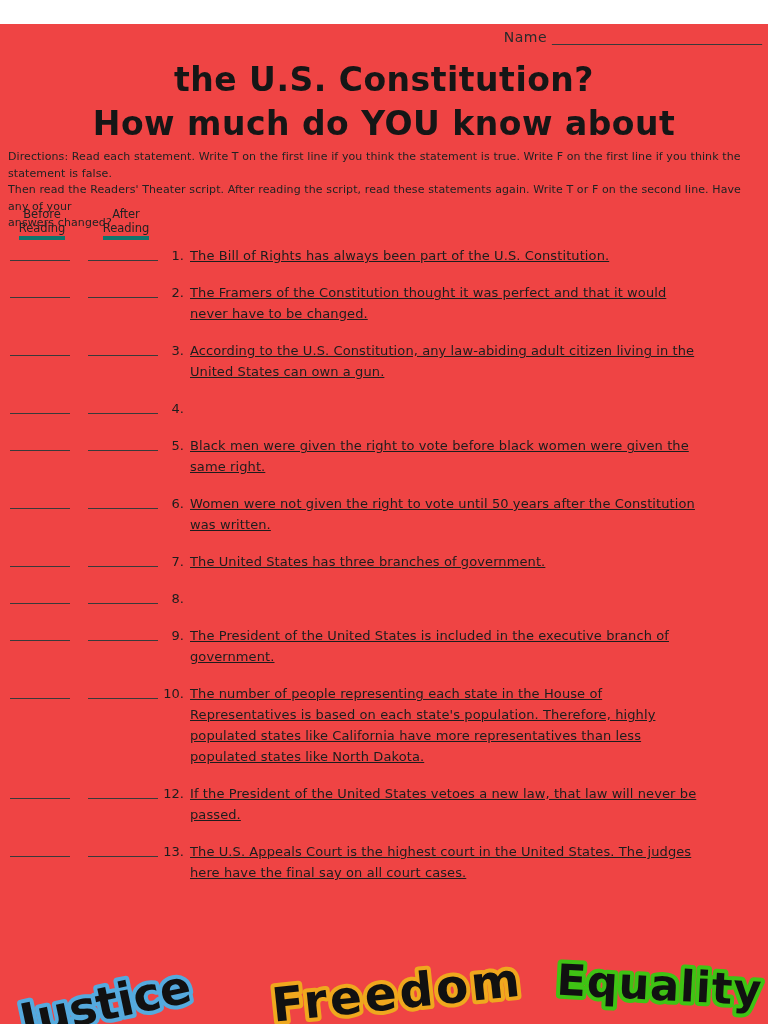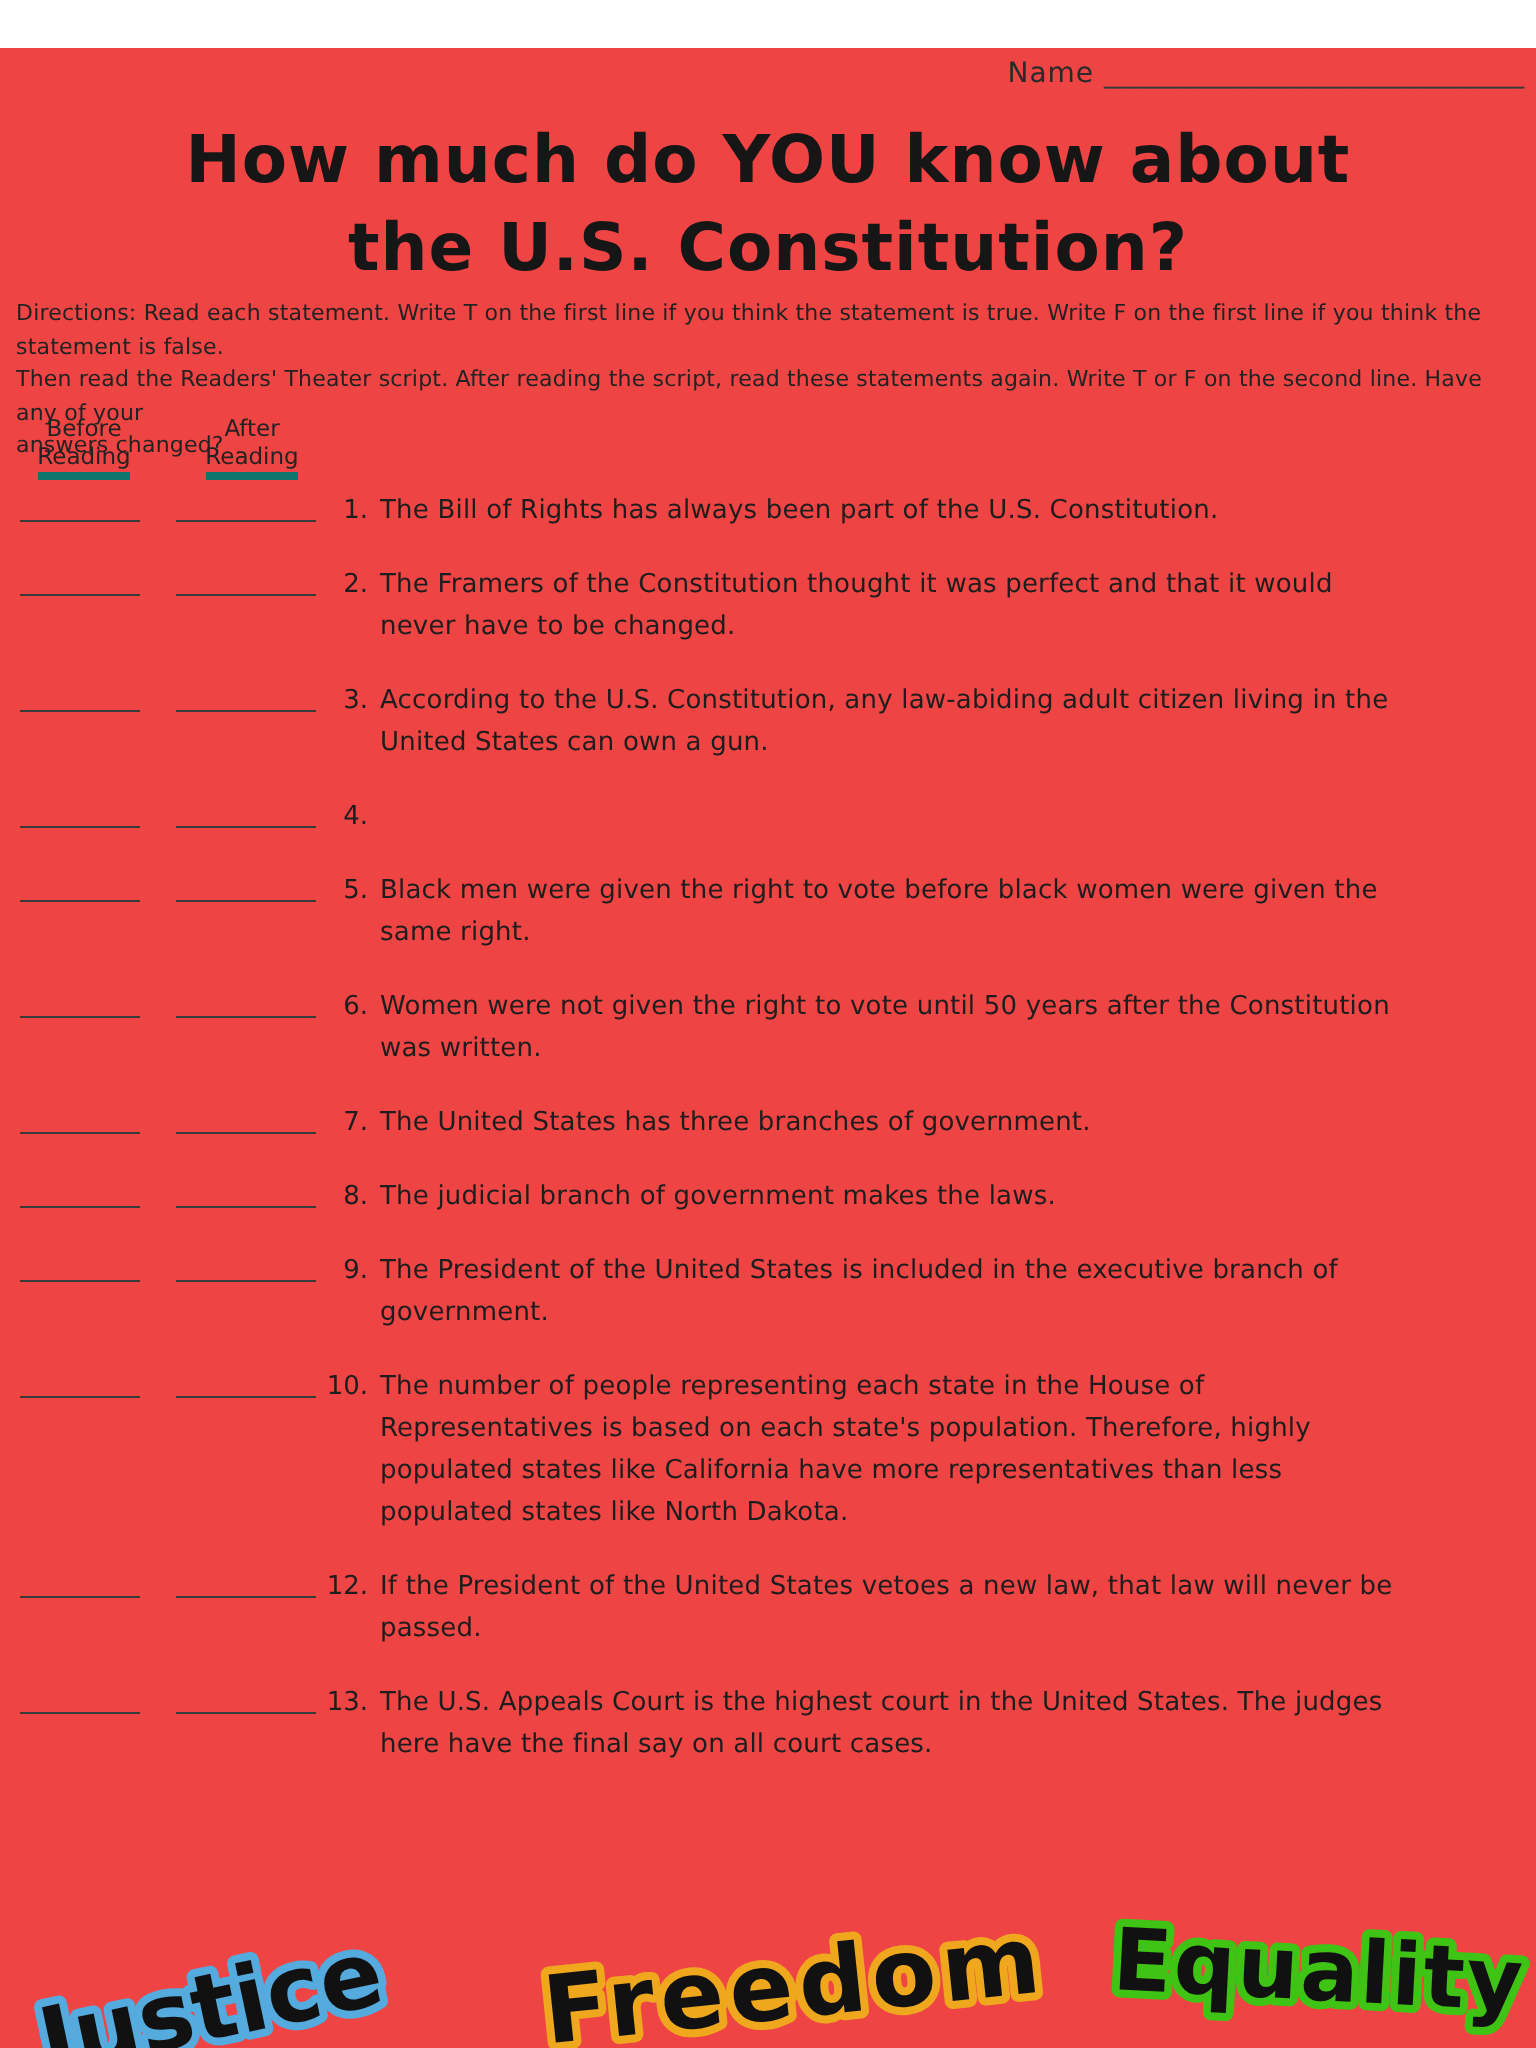--- a/index.html
+++ b/index.html
@@ -92,20 +92,21 @@
     text-align: right;
     flex: none;
     color: #1d1d1d;
   }
   .stmt {
     width: 578px;
     margin-left: 6px;
     white-space: pre-line;
     color: #1d1d1d;
     letter-spacing: 0.1px;
+    text-decoration: underline;
   }
 
   
   .wordart {
     position: absolute;
     top: 912px;
     left: 0;
     width: 768px;
     height: 112px;
   }
@@ -121,22 +122,22 @@
 <body>
 
 <div class="page">
 
   <div class="name-row">
     <span>Name</span>
     <span class="underline">______________________________</span>
   </div>
 
   <div class="title">
+    <div>the U.S. Constitution?</div>
     <div>How much do YOU know about</div>
-    <div>the U.S. Constitution?</div>
   </div>
 
   <div class="directions">Directions:  Read each statement.  Write T on the first line if you think the statement is true.  Write F on the first line if you think the statement is false.
 Then read the Readers' Theater script.  After reading the script, read these statements again.  Write T or F on the second line.  Have any of your
 answers changed?</div>
 
   <div class="col-header before">
     <div>Before</div>
     <div><span class="u">Reading</span></div>
   </div>
@@ -188,21 +189,20 @@
       <div class="row">
       <div class="blank first"></div>
       <div class="blank second"></div>
       <div class="num">7.</div>
       <div class="stmt">The United States has three branches of government.</div>
     </div>
       <div class="row">
       <div class="blank first"></div>
       <div class="blank second"></div>
       <div class="num">8.</div>
-      <div class="stmt">The judicial branch of government makes the laws.</div>
     </div>
       <div class="row">
       <div class="blank first"></div>
       <div class="blank second"></div>
       <div class="num">9.</div>
       <div class="stmt">The President of the United States is included in the executive branch of
 government.</div>
     </div>
       <div class="row">
       <div class="blank first"></div>

